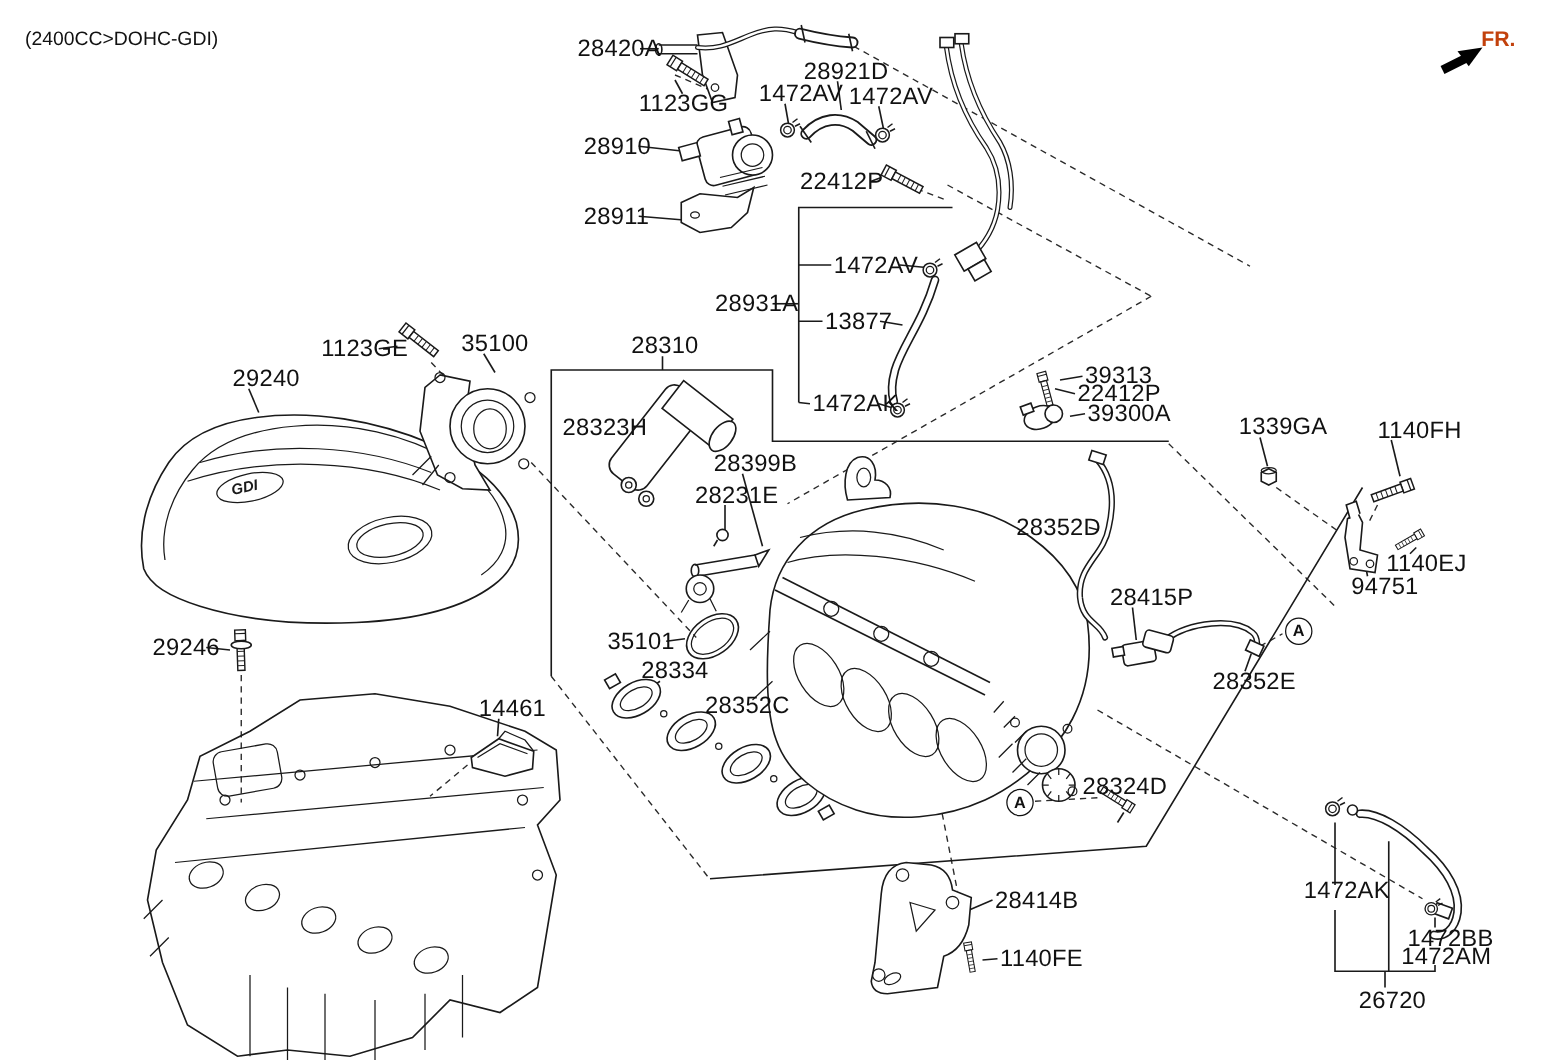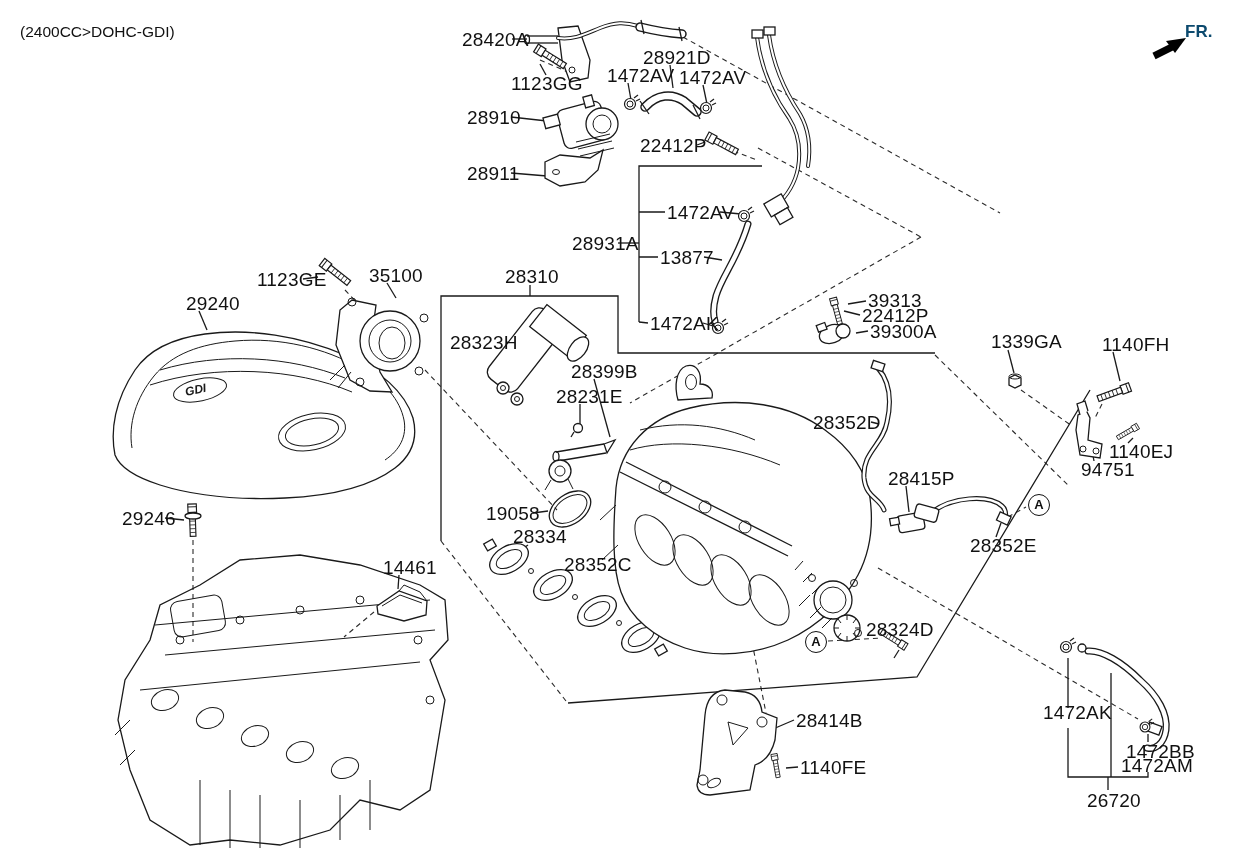--- a/index.html
+++ b/index.html
@@ -2,21 +2,21 @@
 <html><head>
 <meta charset="utf-8">
 <style>
   html,body{margin:0;padding:0;background:#fff;}
   #stage{position:relative;width:1236px;height:848px;background:#ffffff;overflow:hidden;
          font-family:"Liberation Sans",sans-serif;color:#111;}
   #stage svg{position:absolute;left:0;top:0;}
   .lbl{position:absolute;font-size:19px;line-height:15px;color:#111;white-space:nowrap;
        letter-spacing:0.2px;}
   .title{position:absolute;left:20px;top:11px;font-size:15.5px;color:#111;margin-top:12px;}
-  .fr{position:absolute;left:1185px;top:22px;font-size:17px;font-weight:bold;color:#0c4a6e;text-align:right;}
+  .fr{position:absolute;left:1185px;top:22px;font-size:17px;font-weight:bold;color:#c2410c;text-align:right;}
   .amark{position:absolute;width:20px;height:20px;border:1.6px solid #111;border-radius:50%;
          font-size:13px;font-weight:bold;text-align:center;line-height:20px;background:#fff;}
   .ln{stroke:#1a1a1a;stroke-width:1.3;fill:none;}
   .thin{stroke:#1a1a1a;stroke-width:1;fill:none;}
   .dash{stroke:#2a2a2a;stroke-width:1.1;fill:none;stroke-dasharray:5 4;}
   .wfill{stroke:#1a1a1a;stroke-width:1.3;fill:#fff;}
   .ho9{stroke:#1a1a1a;stroke-width:9.5;fill:none;stroke-linecap:round;}
   .hi9{stroke:#fff;stroke-width:6.5;fill:none;stroke-linecap:round;}
   .ho7{stroke:#1a1a1a;stroke-width:7;fill:none;stroke-linecap:round;}
   .hi7{stroke:#fff;stroke-width:4.4;fill:none;stroke-linecap:round;}
@@ -400,21 +400,21 @@
   <div class="lbl" style="left:186px;top:296px">29240</div>
   <div class="lbl" style="left:505px;top:269px">28310</div>
   <div class="lbl" style="left:450px;top:335px">28323H</div>
   <div class="lbl" style="left:571px;top:364px">28399B</div>
   <div class="lbl" style="left:556px;top:389px">28231E</div>
   <div class="lbl" style="left:813px;top:415px">28352D</div>
   <div class="lbl" style="left:1109px;top:444px">1140EJ</div>
   <div class="lbl" style="left:1081px;top:462px">94751</div>
   <div class="lbl" style="left:888px;top:471px">28415P</div>
   <div class="lbl" style="left:970px;top:538px">28352E</div>
-  <div class="lbl" style="left:486px;top:506px">19058</div>
+  <div class="lbl" style="left:486px;top:506px">35101</div>
   <div class="lbl" style="left:513px;top:529px">28334</div>
   <div class="lbl" style="left:564px;top:557px">28352C</div>
   <div class="lbl" style="left:122px;top:511px">29246</div>
   <div class="lbl" style="left:383px;top:560px">14461</div>
   <div class="lbl" style="left:866px;top:622px">28324D</div>
   <div class="lbl" style="left:796px;top:713px">28414B</div>
   <div class="lbl" style="left:800px;top:760px">1140FE</div>
   <div class="lbl" style="left:1043px;top:705px">1472AK</div>
   <div class="lbl" style="left:1126px;top:744px">1472BB</div>
   <div class="lbl" style="left:1121px;top:758px">1472AM</div>

